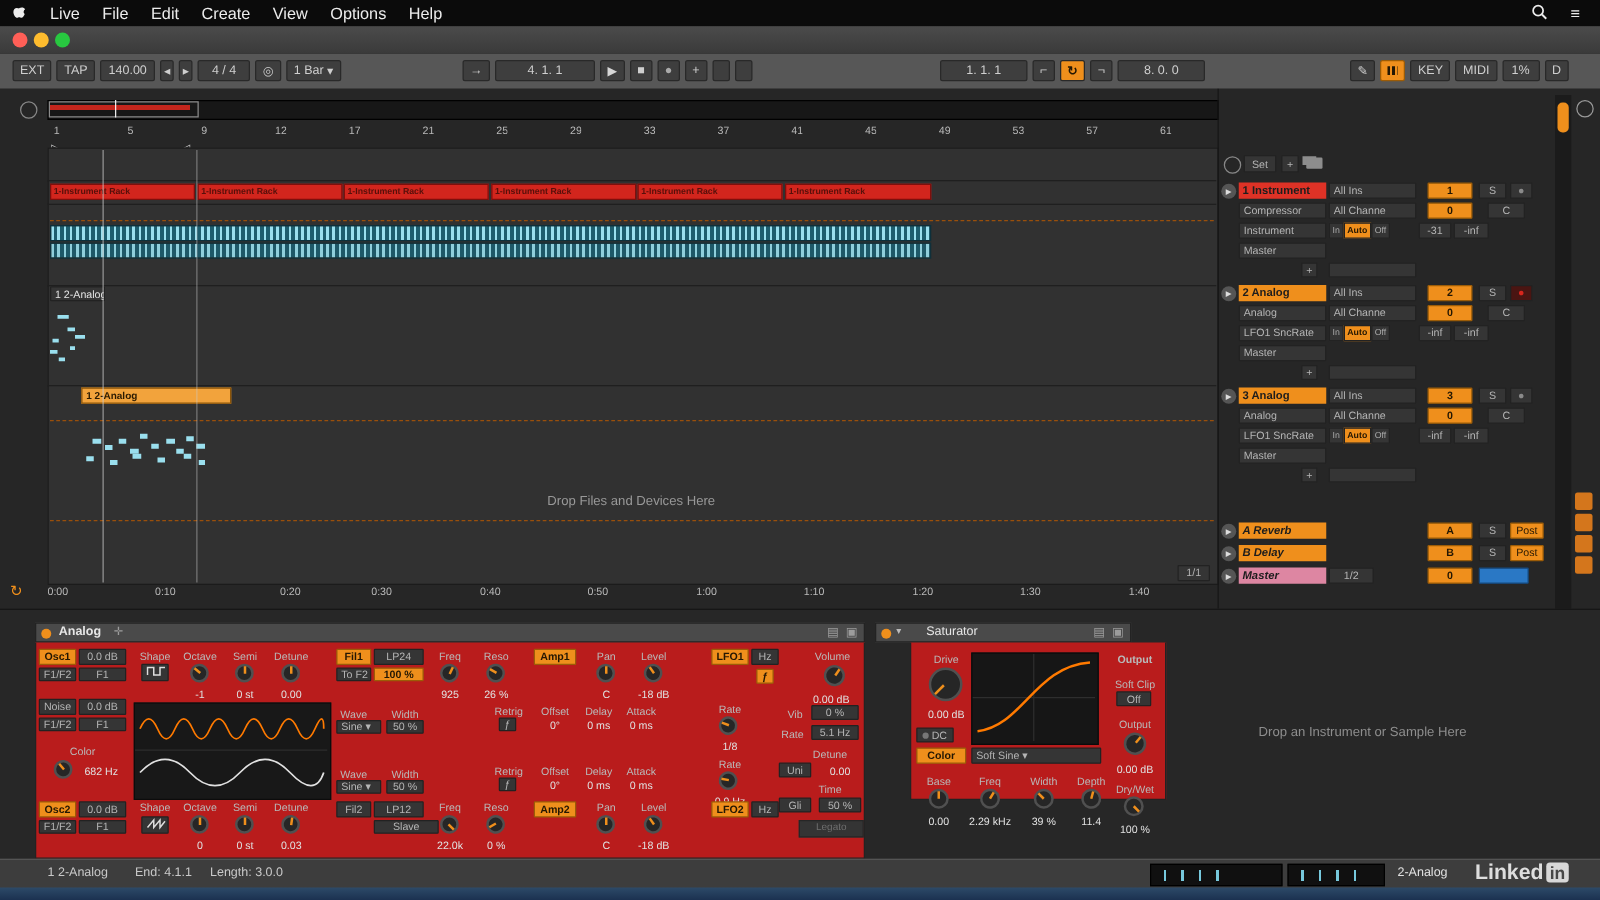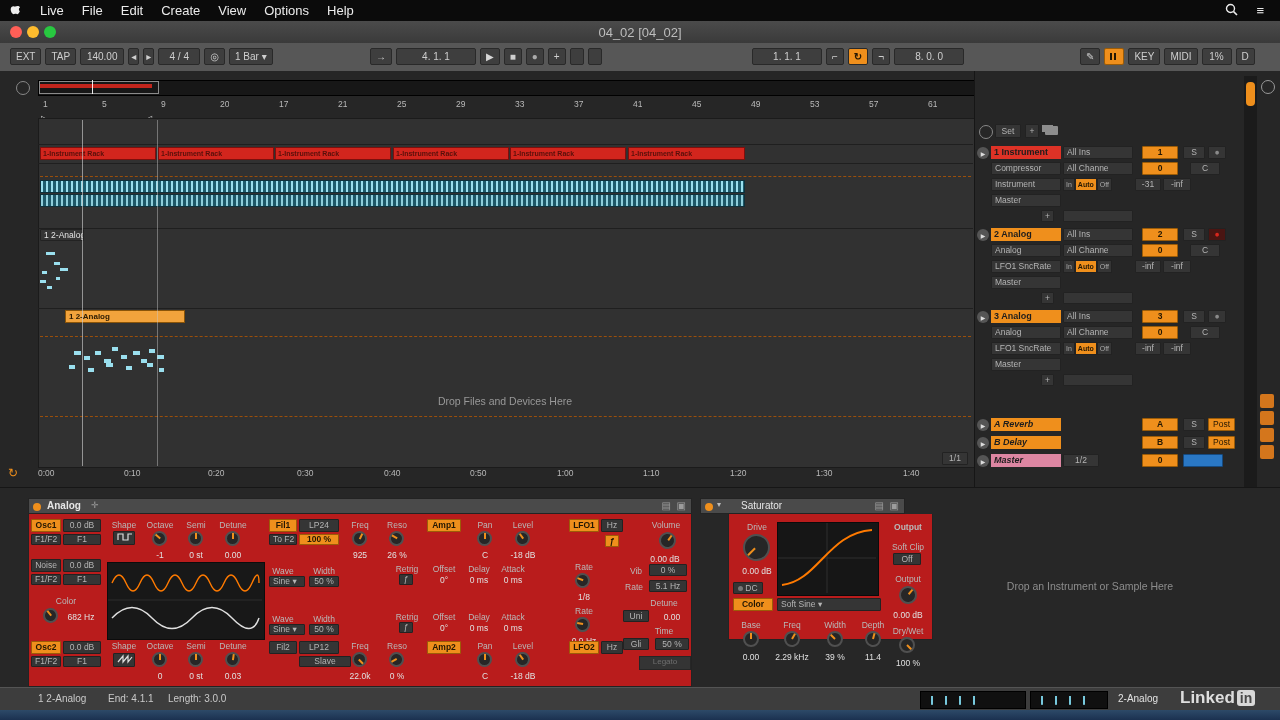--- a/index.html
+++ b/index.html
@@ -74,21 +74,20 @@
           <line x1="8.6" y1="8.6" x2="12" y2="12" stroke="#ececec" stroke-width="1.6"></line>
         </svg>
     </span>
     <span class="mi" style="padding-right:16px">≡</span>
   </div>
 
   <div class="a titlebar">
     <span class="a tl" style="left:10px;background:#ff5f57"></span>
     <span class="a tl" style="left:27px;background:#febc2e"></span>
     <span class="a tl" style="left:44px;background:#28c840"></span>
-    <span class="a" style="left:0;width:1280px;top:4px;text-align:center;font-size:13px;color:#bdbdbd">04_02  [04_02]</span>
   </div>
 
   <div class="a transport">
     <div class="a trow" style="left:10px">
       <span class="tbtn">EXT</span>
       <span class="tbtn">TAP</span>
       <span class="tbtn" style="width:44px">140.00</span>
       <span class="tbtn" style="padding:0 2px">◂</span>
       <span class="tbtn" style="padding:0 2px">▸</span>
       <span class="tbtn" style="width:42px">4 / 4</span>
@@ -129,21 +128,21 @@
   <div class="a" style="left:38px;top:80px;width:935px;height:14px;background:#171717;border:1px solid #000"></div>
   <div class="a" style="left:40px;top:84px;width:112px;height:4px;background:#c2251c"></div>
   <div class="a" style="left:39px;top:81px;width:118px;height:11px;border:1px solid #8b8b8b"></div>
   <div class="a vline" style="left:92px;top:80px;height:14px;background:#fff;opacity:.9"></div>
   <span class="a cir" style="left:16px;top:81px;background:transparent;border:1px solid #888"></span>
 
   <div class="a" style="left:0;top:99px;width:975px;height:16px">
     <span class="a lbl" style="left:43px">1</span>
     <span class="a lbl" style="left:102px">5</span>
     <span class="a lbl" style="left:161px">9</span>
-    <span class="a lbl" style="left:220px">20</span>
+    <span class="a lbl" style="left:220px">12</span>
     <span class="a lbl" style="left:279px">17</span>
     <span class="a lbl" style="left:338px">21</span>
     <span class="a lbl" style="left:397px">25</span>
     <span class="a lbl" style="left:456px">29</span>
     <span class="a lbl" style="left:515px">33</span>
     <span class="a lbl" style="left:574px">37</span>
     <span class="a lbl" style="left:633px">41</span>
     <span class="a lbl" style="left:692px">45</span>
     <span class="a lbl" style="left:751px">49</span>
     <span class="a lbl" style="left:810px">53</span>
@@ -208,21 +207,21 @@
   </div>
 
   <div class="a vline" style="left:82px;top:120px;height:346px"></div>
   <div class="a vline" style="left:157px;top:120px;height:346px;opacity:.45"></div>
 
   <div class="a" style="left:360px;top:395px;width:290px;text-align:center;font-size:10.5px;color:#989898">Drop Files and Devices Here</div>
 
   <div class="a" style="left:0;top:468px;width:975px;height:14px">
     <span class="a lbl" style="left:38px">0:00</span>
     <span class="a lbl" style="left:124px">0:10</span>
-    <span class="a lbl" style="left:208px">0:20</span>
+    <span class="a lbl" style="left:224px">0:20</span>
     <span class="a lbl" style="left:297px">0:30</span>
     <span class="a lbl" style="left:384px">0:40</span>
     <span class="a lbl" style="left:470px">0:50</span>
     <span class="a lbl" style="left:557px">1:00</span>
     <span class="a lbl" style="left:643px">1:10</span>
     <span class="a lbl" style="left:730px">1:20</span>
     <span class="a lbl" style="left:816px">1:30</span>
     <span class="a lbl" style="left:903px">1:40</span>
   </div>
   <span class="a" style="left:8px;top:466px;font-size:12px;color:#ef8f1c">↻</span>

